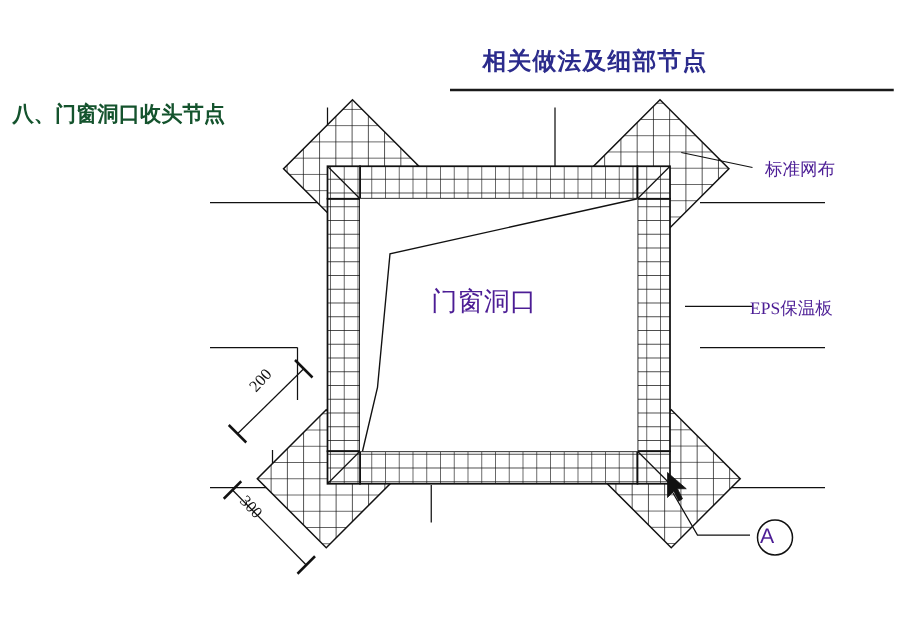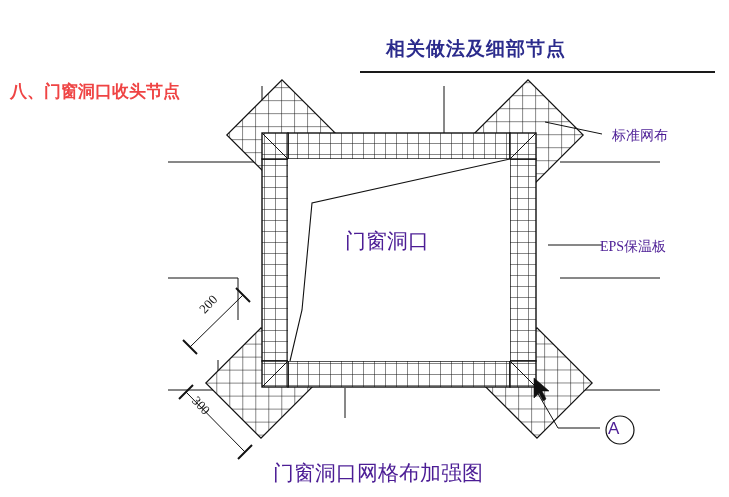--- a/index.html
+++ b/index.html
@@ -15,21 +15,21 @@
     font-family:"Liberation Serif","DejaVu Serif",serif;
     font-size:19px;font-weight:bold;color:#2b2b8c;letter-spacing:1px;
     white-space:nowrap;
   }
   .title-rule{
     position:absolute;left:360px;top:71px;width:355px;height:2px;background:#1a1a1a;
   }
   .subtitle{
     position:absolute;left:10px;top:80px;
     font-family:"Liberation Serif","DejaVu Serif",serif;
-    font-size:17px;font-weight:bold;color:#ef4444;white-space:nowrap;
+    font-size:17px;font-weight:bold;color:#14532d;white-space:nowrap;
   }
 
   
   .draw{position:absolute;left:0;top:0;width:729px;height:497px;}
 
   
   .lbl{
     position:absolute;font-family:"Liberation Serif","DejaVu Serif",serif;
     color:#4c1d95;white-space:nowrap;
   }
@@ -139,19 +139,18 @@
     </g>
 
     <circle cx="620" cy="430" r="14" fill="#ffffff" stroke="#111" stroke-width="1.2"></circle>
 
     <path d="M534,378 L534,398 L539,393 L543,401 L546,399 L542,391 L549,391 Z" fill="#111" stroke="#111" stroke-width="0.6"></path>
   </svg>
 
   <div class="lbl lbl-mesh">标准网布</div>
   <div class="lbl lbl-eps">EPS保温板</div>
   <div class="lbl lbl-opening">门窗洞口</div>
-  <div class="lbl lbl-caption">门窗洞口网格布加强图</div>
   <div class="lbl lbl-detail">A</div>
 
   <div class="dim dim-200">200</div>
   <div class="dim dim-300">300</div>
 
 </div>
 
 </body></html>

